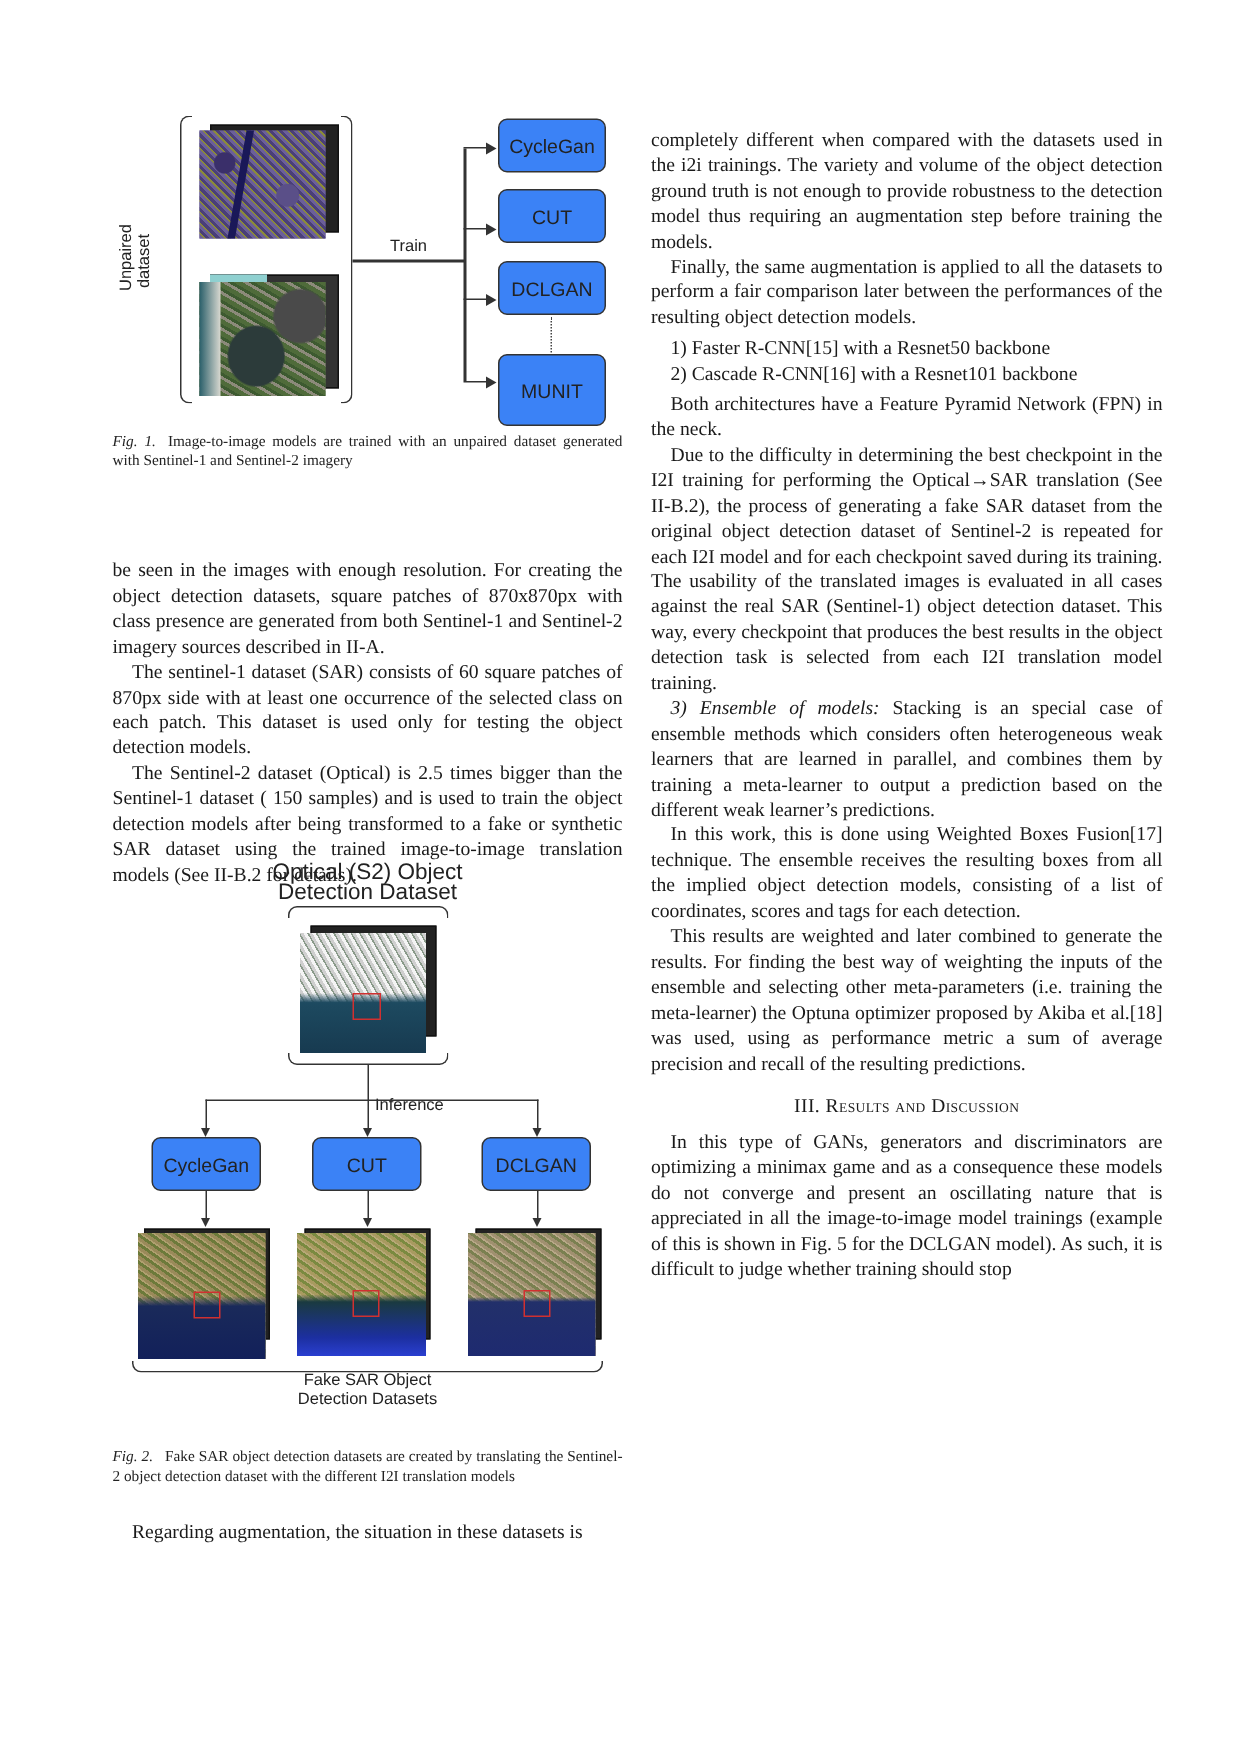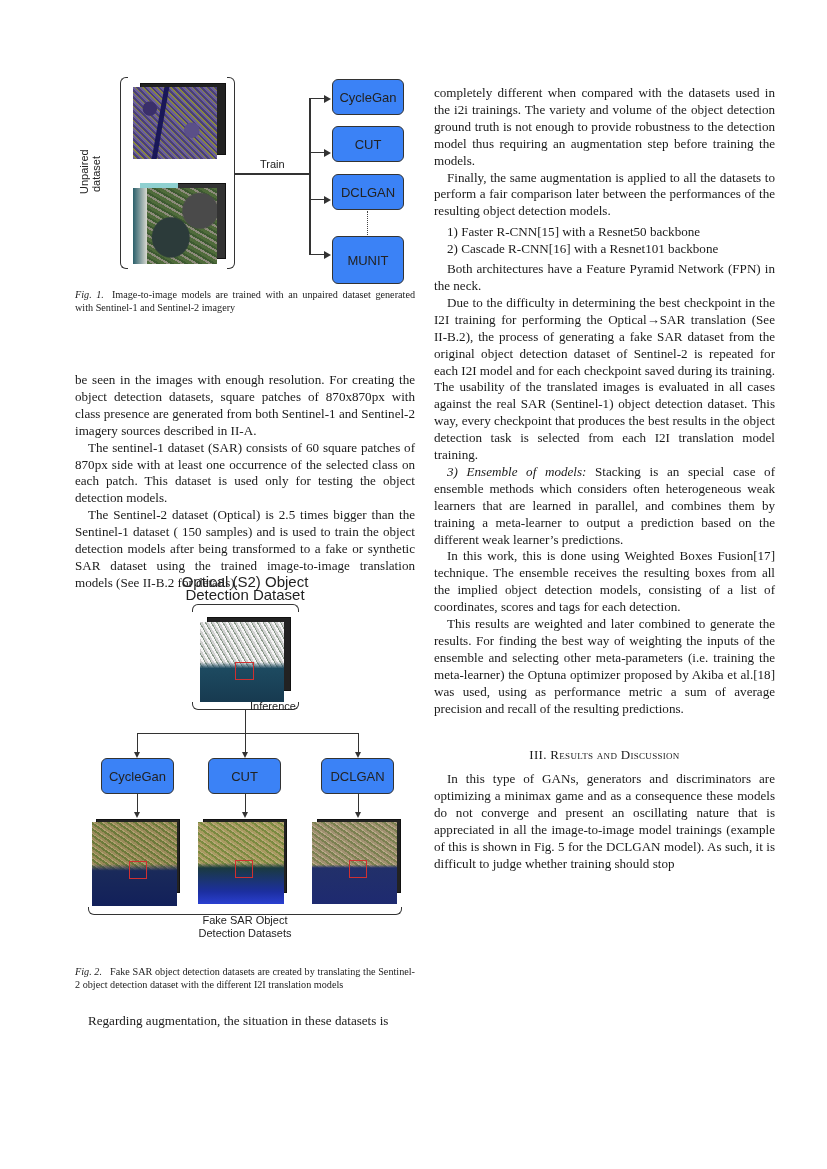--- a/index.html
+++ b/index.html
@@ -123,21 +123,21 @@
     <div>Optical (S2) Object</div>
     <div>Detection Dataset</div>
   </div>
   <div class="brace" style="left:112px;top:32px;width:107px;height:8px;border-bottom:none;border-radius:6px 6px 0 0;"></div>
   <div class="stack" style="left:127px;top:45px;width:84px;height:74px;"></div>
   <div class="img s2" style="left:120px;top:50px;width:84px;height:80px;">
     <div class="redbox" style="left:35px;top:40px;width:19px;height:18px;"></div>
   </div>
   <div class="brace" style="left:112px;top:130px;width:107px;height:8px;border-top:none;border-radius:0 0 6px 6px;"></div>
   <div class="line" style="left:165px;top:138px;width:1.3px;height:45px;"></div>
-  <div style="position:absolute;left:170px;top:128px;font-size:11px;">Inference</div>
+  <div style="position:absolute;left:170px;top:159px;font-size:11px;">Inference</div>
   <div class="line" style="left:57px;top:161px;width:222px;height:1.3px;"></div>
   <div class="line" style="left:57px;top:161px;width:1.3px;height:20px;"></div>
   <div class="arrowD" style="left:54px;top:180px;"></div>
   <div class="arrowD" style="left:162px;top:180px;"></div>
   <div class="line" style="left:278px;top:161px;width:1.3px;height:20px;"></div>
   <div class="arrowD" style="left:275px;top:180px;"></div>
 
   <div class="box" style="left:21px;top:186px;width:73px;height:36px;">
       <span>CycleGan</span>
     </div>
@@ -188,15 +188,15 @@
   <p>Finally, the same augmentation is applied to all the datasets to perform a fair comparison later between the performances of the resulting object detection models.</p>
   <ul class="list" style="margin:4px 0 3px 0;">
     <li>1)  Faster R-CNN[15] with a Resnet50 backbone</li>
     <li>2)  Cascade R-CNN[16] with a Resnet101 backbone</li>
   </ul>
   <p>Both architectures have a Feature Pyramid Network (FPN) in the neck.</p>
   <p>Due to the difficulty in determining the best checkpoint in the I2I training for performing the Optical→SAR translation (See II-B.2), the process of generating a fake SAR dataset from the original object detection dataset of Sentinel-2 is repeated for each I2I model and for each checkpoint saved during its training. The usability of the translated images is evaluated in all cases against the real SAR (Sentinel-1) object detection dataset. This way, every checkpoint that produces the best results in the object detection task is selected from each I2I translation model training.</p>
   <p><i>3) Ensemble of models:</i><span> Stacking is an special case of ensemble methods which considers often heterogeneous weak learners that are learned in parallel, and combines them by training a meta-learner to output a prediction based on the different weak learner’s predictions.</span></p>
   <p>In this work, this is done using Weighted Boxes Fusion[17] technique. The ensemble receives the resulting boxes from all the implied object detection models, consisting of a list of coordinates, scores and tags for each detection.</p>
   <p>This results are weighted and later combined to generate the results. For finding the best way of weighting the inputs of the ensemble and selecting other meta-parameters (i.e. training the meta-learner) the Optuna optimizer proposed by Akiba et al.[18] was used, using as performance metric a sum of average precision and recall of the resulting predictions.</p>
-  <p class="section sc" style="margin:29px 0 8px 0;text-align:center;">III. Results and Discussion</p>
+  <p class="section sc" style="margin:11px 0 8px 0;text-align:center;">III. Results and Discussion</p>
   <p>In this type of GANs, generators and discriminators are optimizing a minimax game and as a consequence these models do not converge and present an oscillating nature that is appreciated in all the image-to-image model trainings (example of this is shown in Fig. 5 for the DCLGAN model). As such, it is difficult to judge whether training should stop</p>
 </div>
 
 </body></html>

